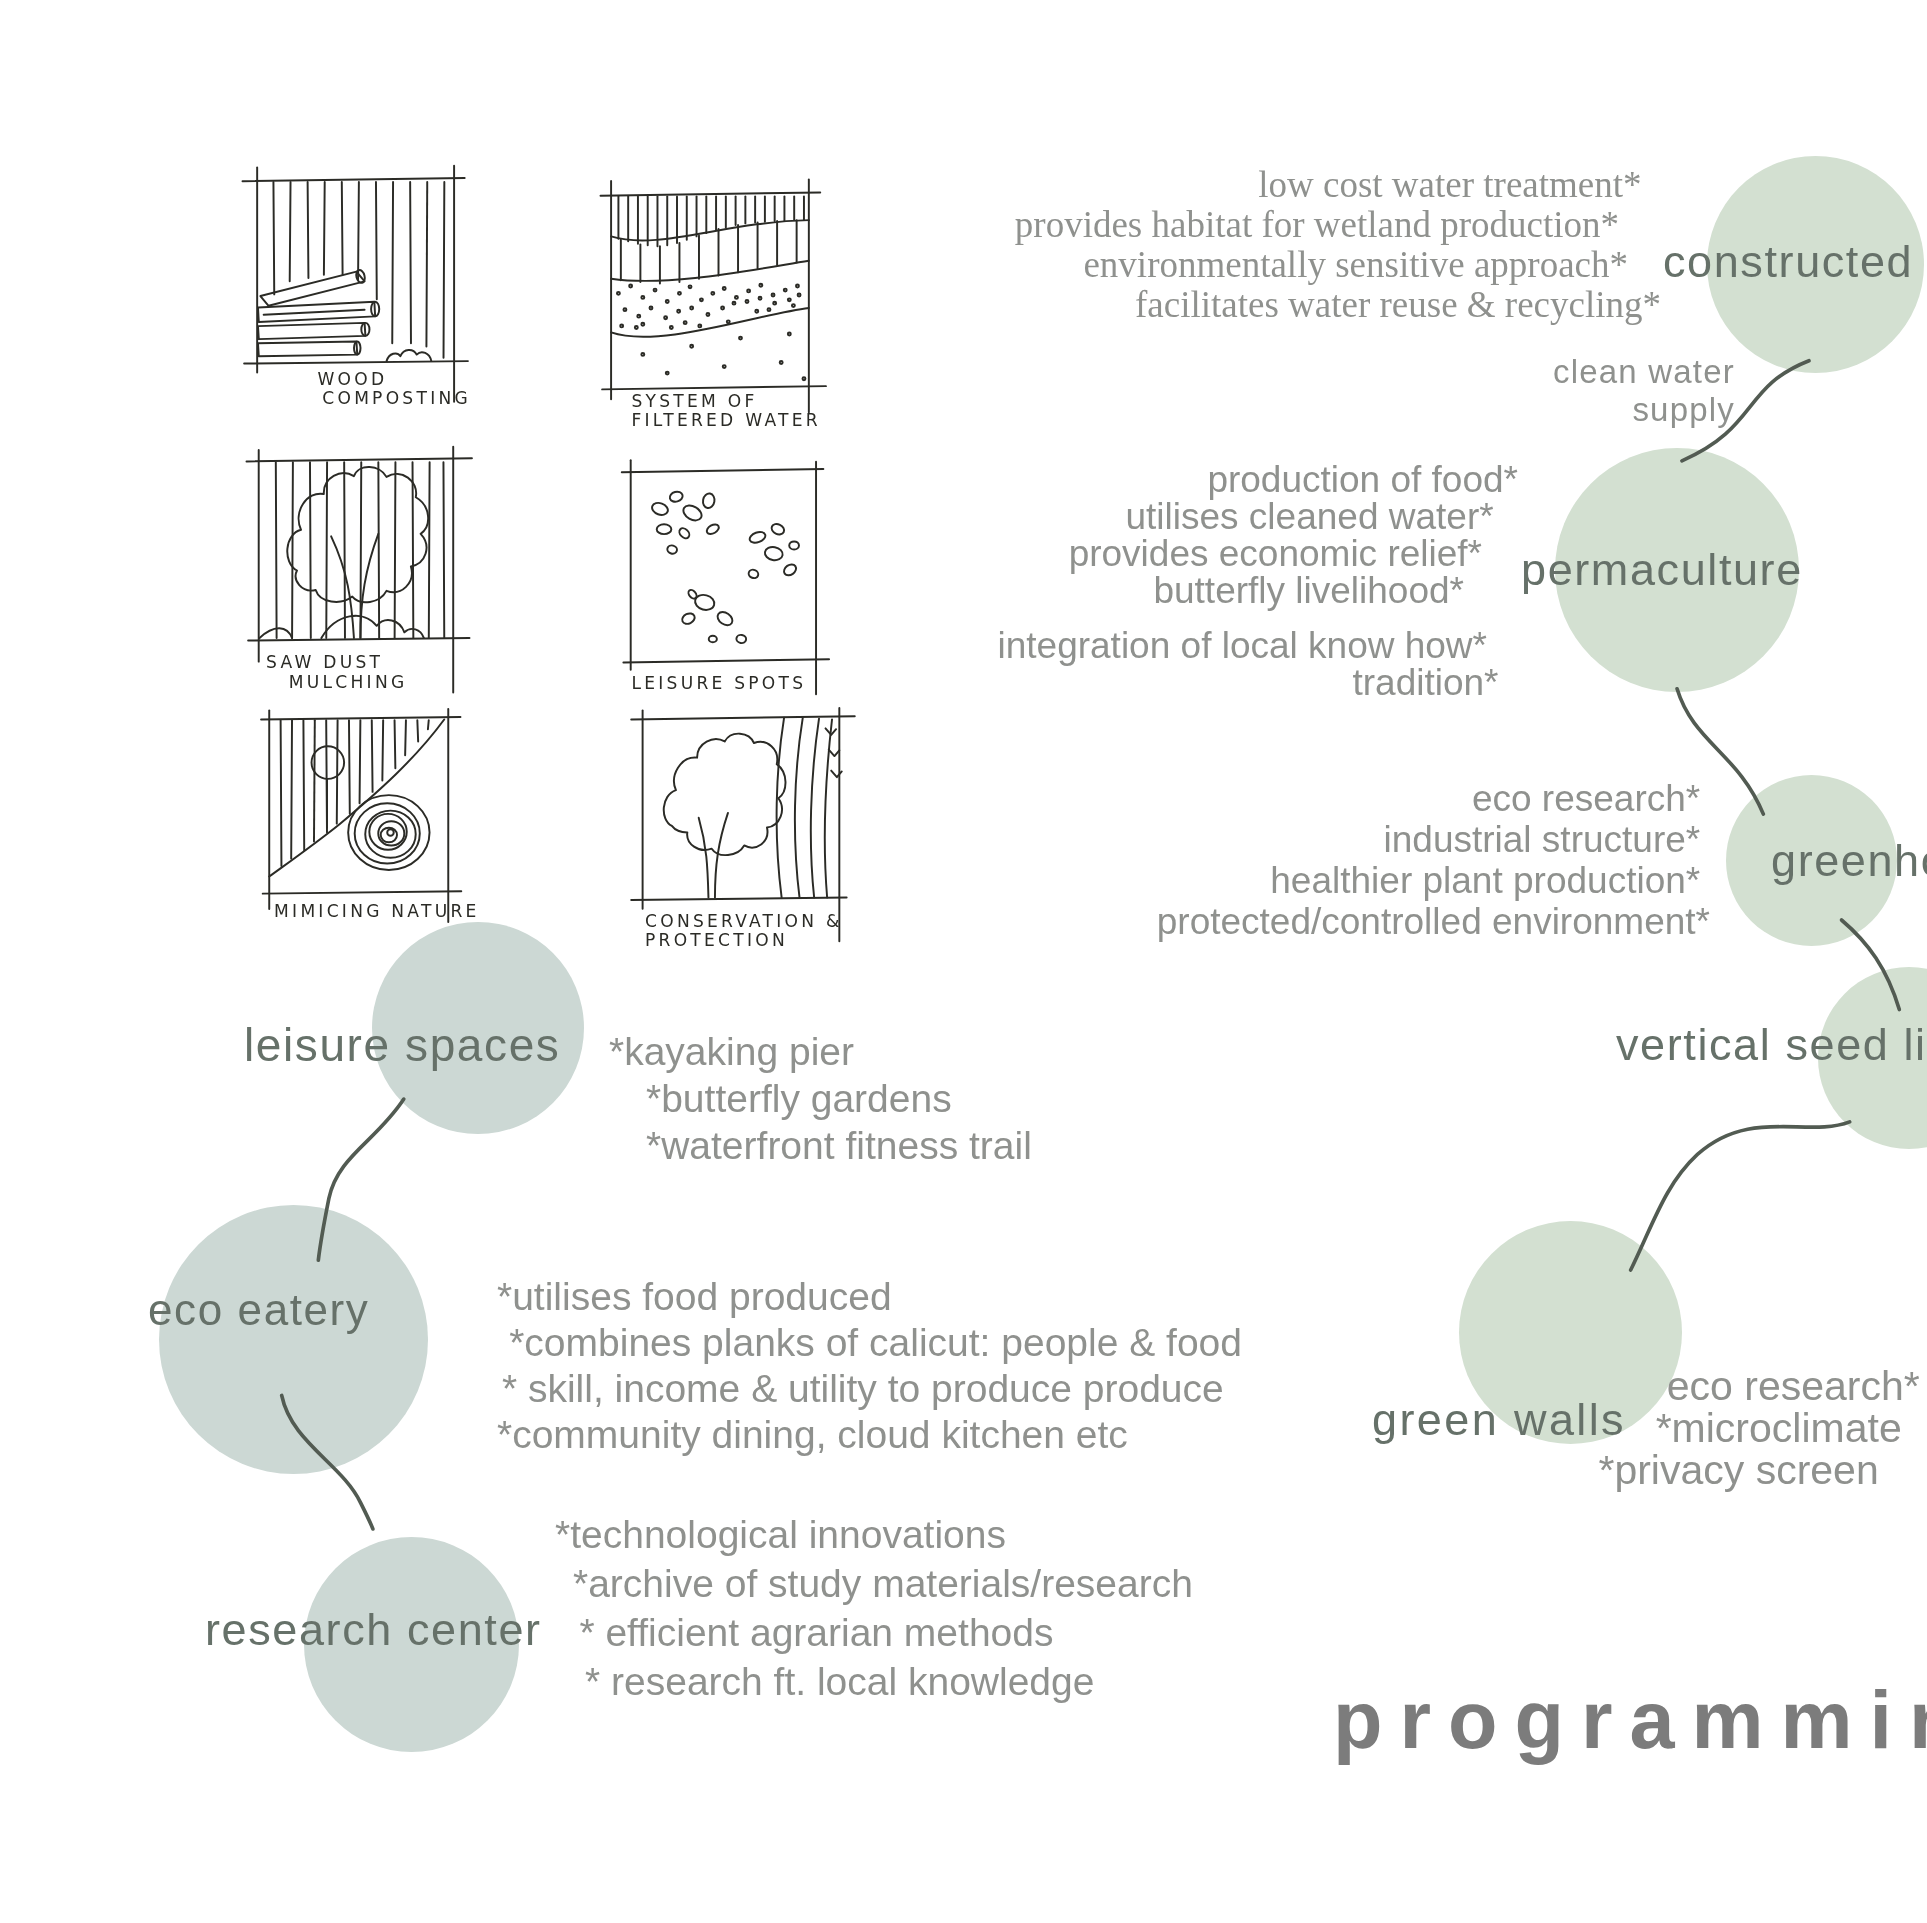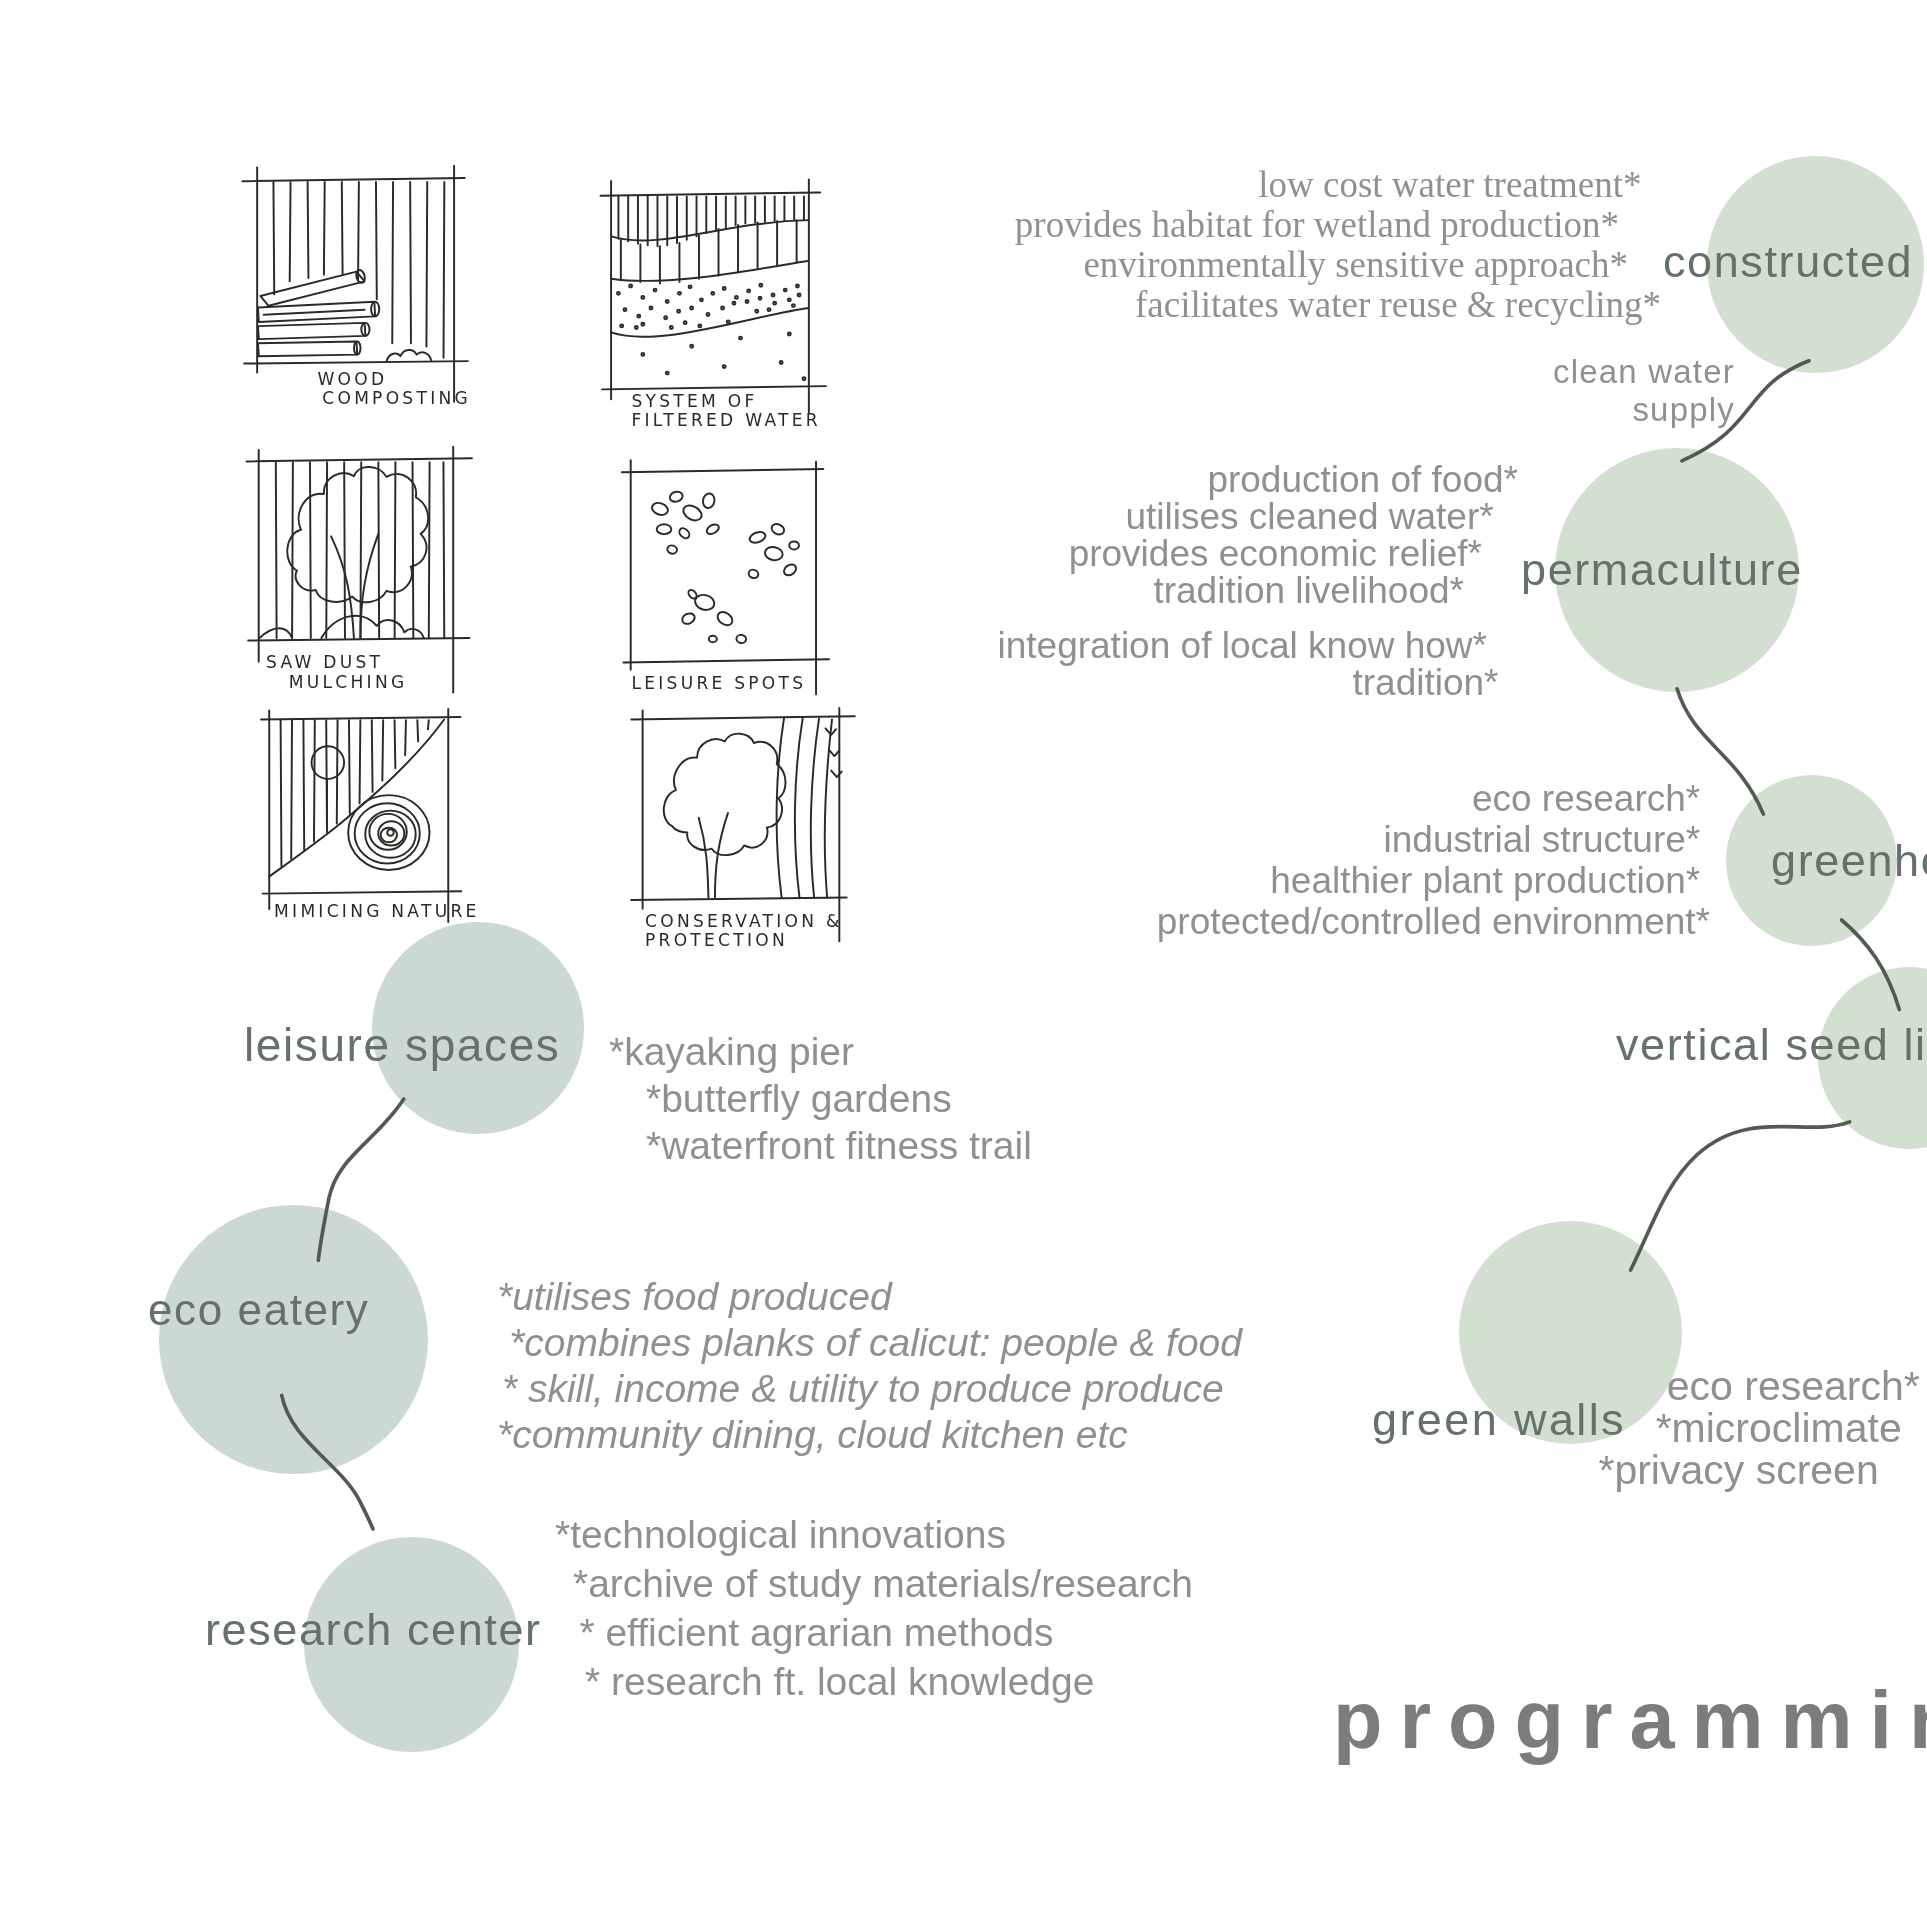--- a/index.html
+++ b/index.html
@@ -283,21 +283,21 @@
 
   <div class="conn-label" style="top:353px;right:192px;width:326px;">
     <div>clean  water</div>
     <div>supply</div>
   </div>
 
   <div class="ann right" style="top:461px;right:409px;width:733px;line-height:37px;">
     <div>production of food*</div>
     <div style="padding-right:24.4px;">utilises cleaned water*</div>
     <div style="padding-right:36px;">provides economic relief*</div>
-    <div style="padding-right:54px;">tradition livelihood*</div>
+    <div style="padding-right:54px;">butterfly livelihood*</div>
     <div style="padding-right:31px;margin-top:18px;">integration of local know how*</div>
     <div style="padding-right:19.5px;">tradition*</div>
   </div>
   <div class="node-label" style="left:1521px;top:544px;">permaculture</div>
 
   <div class="ann right" style="top:778px;right:217px;width:896px;line-height:41px;">
     <div style="padding-right:9.8px;">eco research*</div>
     <div style="padding-right:9.8px;">industrial structure*</div>
     <div style="padding-right:9.8px;">healthier plant production*</div>
     <div>protected/controlled environment*</div>
@@ -314,21 +314,21 @@
   </div>
 
   <div class="node-label" style="left:244px;top:1018px;font-size:46px;">leisure spaces</div>
   <div class="ann left" style="top:1028px;left:609px;line-height:47px;font-size:39px;">
     <div>*kayaking pier</div>
     <div style="padding-left:37px;">*butterfly gardens</div>
     <div style="padding-left:37px;">*waterfront fitness trail</div>
   </div>
 
   <div class="node-label" style="left:148px;top:1285px;font-size:44px;">eco eatery</div>
-  <div class="ann left" style="top:1274px;left:497px;line-height:46px;font-size:39px;font-style:italic;">
+  <div class="ann left" style="top:1274px;left:497px;line-height:46px;font-size:39px;">
     <div>*utilises food produced</div>
     <div style="padding-left:12.2px;">*combines planks of calicut: people &amp; food</div>
     <div style="padding-left:4.9px;">* skill, income &amp; utility to produce produce</div>
     <div>*community dining, cloud kitchen etc</div>
   </div>
 
   <div class="node-label" style="left:205px;top:1604px;">research center</div>
   <div class="ann left" style="top:1510px;left:555px;line-height:49px;font-size:39px;">
     <div>*technological innovations</div>
     <div style="padding-left:18px;">*archive of study materials/research</div>

